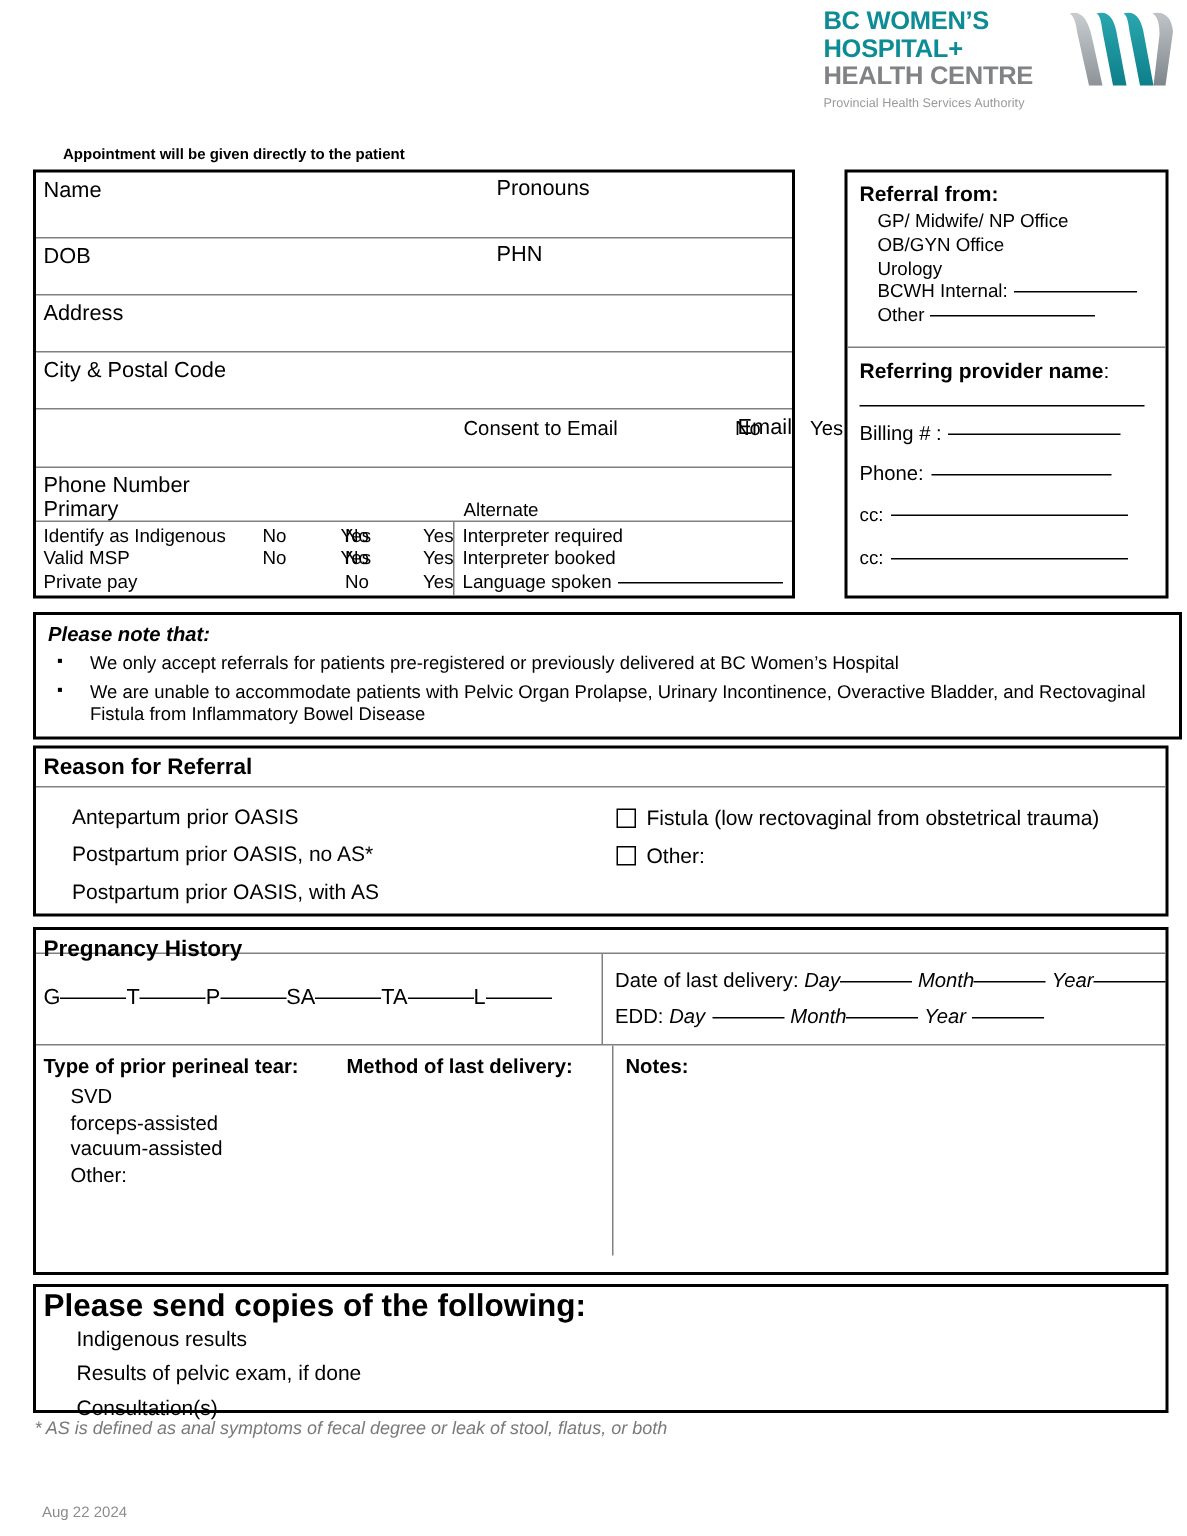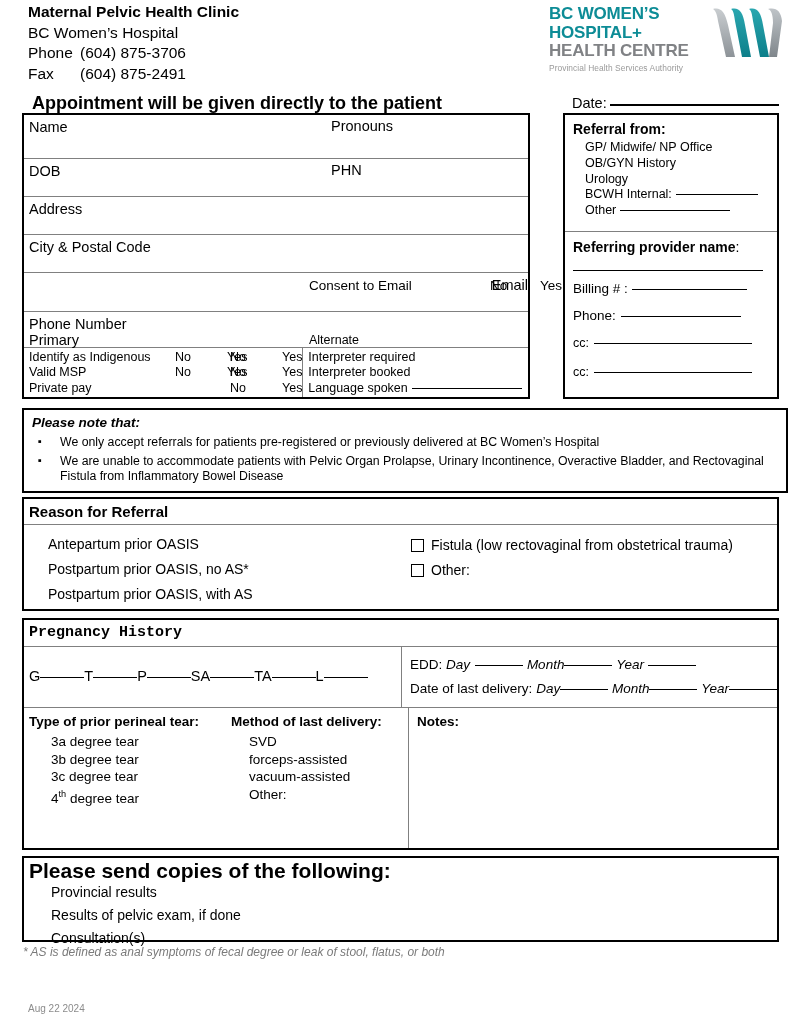--- a/index.html
+++ b/index.html
@@ -80,25 +80,25 @@
     position: absolute;
     left: 178px;
     top: 0px;
     width: 72px;
     height: 56px;
   }
 
   
   .appt-line {
     position: absolute;
-    left: 32px;
+    left: 42px;
     top: 95px;
     width: 540px;
     font-weight: bold;
-    font-size: 18px;
+    font-size: 10px;
     line-height: 17px;
   }
   .date-line {
     position: absolute;
     left: 572px;
     top: 95px;
     width: 207px;
     font-size: 14.5px;
     line-height: 17px;
     display: flex;
@@ -303,26 +303,25 @@
     border: 1.3px solid #000;
     margin-right: 7px;
     flex: 0 0 auto;
   }
 
   
   #preg-block { left: 22px; top: 618px; width: 757px; height: 232px; }
   .preg-head {
     box-sizing: border-box;
     border-bottom: 1px solid #808080;
-    height: 27px;
+    height: 16px;
     padding: 3px 0 0 5px;
     font-weight: bold;
     font-size: 15px;
     line-height: 19px;
-    font-family: Liberation Mono, monospace;
   }
   .preg-mid {
     box-sizing: border-box;
     border-bottom: 1px solid #808080;
     height: 61px;
     display: flex;
   }
   .preg-mid-left {
     box-sizing: border-box;
     width: 385px;
@@ -416,26 +415,20 @@
     font-size: 10px;
     line-height: 15px;
     color: #8c8c8c;
   }
 </style>
 </head>
 <body>
 
 <div class="page">
 
-  <div class="header">
-    <div class="hdr-title">Maternal Pelvic Health Clinic</div>
-    <div class="hdr-line">BC Women’s Hospital</div>
-    <div class="hdr-line"><span class="hdr-lbl">Phone</span><span>(604) 875-3706</span></div>
-    <div class="hdr-line"><span class="hdr-lbl">Fax</span><span>(604) 875-2491</span></div>
-  </div>
 
   <div class="logo">
     <div class="logo-text">
       <div class="logo-l1" style="color:#0d8c96">BC WOMEN’S</div>
       <div class="logo-l2" style="color:#0d8c96">HOSPITAL+</div>
       <div class="logo-l3" style="color:#808285">HEALTH CENTRE</div>
       <div class="logo-sub" style="color:#9a9a9a">Provincial Health Services Authority</div>
     </div>
     <svg class="logo-mark" viewBox="0 0 72 56">
       <defs>
@@ -453,24 +446,20 @@
         </linearGradient>
       </defs>
       <path d="M2 4 C 9 2, 14 6, 17 20 L 24 52 L 15 52 L 7 16 C 6 8, 4 5, 2 4 Z" fill="url(#gA)"></path>
       <path d="M20 4 C 28 2, 32 7, 34 20 L 40 52 L 31 52 L 24 16 C 23 8, 22 5, 20 4 Z" fill="url(#gB)"></path>
       <path d="M38 4 C 46 2, 50 7, 52 20 L 58 52 L 49 52 L 42 16 C 41 8, 40 5, 38 4 Z" fill="url(#gB)"></path>
       <path d="M57 4 C 65 2, 70 6, 71 16 L 66 52 L 58 52 L 62 18 C 62 9, 60 5, 57 4 Z" fill="url(#gC)"></path>
     </svg>
   </div>
 
   <div class="appt-line">Appointment will be given directly to the patient</div>
-  <div class="date-line">
-    <span>Date:</span>
-    <span class="date-rule"></span>
-  </div>
 
   <div class="block" id="demo-table">
 
     <div class="thinrow r-name">
       <span class="cell-label">Name</span>
       <span class="sub-at" style="left:307px; top:3px;">Pronouns</span>
     </div>
 
     <div class="thinrow r-dob">
       <span class="cell-label">DOB</span>
@@ -535,21 +524,21 @@
         </div>
       </div>
     </div>
   </div>
 
   <div class="block" id="ref-block">
     <div class="ref-top">
       <div class="ref-title">Referral from:</div>
       <div class="ref-items">
         <div class="ref-item">GP/ Midwife/ NP Office</div>
-        <div class="ref-item">OB/GYN History</div>
+        <div class="ref-item">OB/GYN Office</div>
         <div class="ref-item">Urology</div>
         <div class="ref-item"><span>BCWH Internal:</span><span class="ul-inline" style="width:82px; margin-left:4px;"></span></div>
         <div class="ref-item"><span>Other</span><span class="ul-inline" style="width:110px; margin-left:4px;"></span></div>
       </div>
     </div>
     <div class="ref-bottom">
       <div class="prov-title"><span>Referring provider name</span><span style="font-weight:normal">:</span></div>
       <span class="prov-rule"></span>
       <div class="prov-line"><span>Billing # :</span><span class="ul-inline" style="width:115px; margin-left:4px;"></span></div>
       <div class="prov-line"><span>Phone:</span><span class="ul-inline" style="width:120px; margin-left:5px;"></span></div>
@@ -586,55 +575,49 @@
       </div>
     </div>
   </div>
 
   <div class="block" id="preg-block">
     <div class="preg-head">Pregnancy History</div>
 
     <div class="preg-mid">
       <div class="preg-mid-left"><span>G</span><span class="ul-s" style="width:44px"></span><span>T</span><span class="ul-s" style="width:44px"></span><span>P</span><span class="ul-s" style="width:44px"></span><span>SA</span><span class="ul-s" style="width:44px"></span><span>TA</span><span class="ul-s" style="width:44px"></span><span>L</span><span class="ul-s" style="width:44px"></span></div>
       <div class="preg-mid-right">
+        <div class="edd-line"><span>Date of last delivery:</span>&nbsp;<span class="it">Day</span><span class="ul-s" style="width:48px;"></span>&nbsp;<span class="it">Month</span><span class="ul-s" style="width:48px;"></span>&nbsp;<span class="it">Year</span><span class="ul-s" style="width:48px;"></span></div>
         <div class="edd-line"><span>EDD:</span>&nbsp;<span class="it">Day</span><span class="ul-s" style="width:48px; margin-left:5px;"></span>&nbsp;<span class="it">Month</span><span class="ul-s" style="width:48px;"></span>&nbsp;<span class="it">Year</span><span class="ul-s" style="width:48px; margin-left:4px;"></span></div>
-        <div class="edd-line"><span>Date of last delivery:</span>&nbsp;<span class="it">Day</span><span class="ul-s" style="width:48px;"></span>&nbsp;<span class="it">Month</span><span class="ul-s" style="width:48px;"></span>&nbsp;<span class="it">Year</span><span class="ul-s" style="width:48px;"></span></div>
       </div>
     </div>
 
     <div class="preg-low">
       <div class="preg-low-left">
         <div class="tear-head">
           <span class="c1">Type of prior perineal tear:</span>
           <span>Method of last delivery:</span>
         </div>
         <div class="tear-body">
-          <div class="c1">
-            <div class="tear-item">3a degree tear</div>
-            <div class="tear-item">3b degree tear</div>
-            <div class="tear-item">3c degree tear</div>
-            <div class="tear-item"><span>4</span><sup>th</sup><span> degree tear</span></div>
-          </div>
           <div class="c2">
             <div class="tear-item">SVD</div>
             <div class="tear-item">forceps-assisted</div>
             <div class="tear-item">vacuum-assisted</div>
             <div class="tear-item">Other:</div>
           </div>
         </div>
       </div>
       <div class="preg-low-right">
         <div class="notes-title">Notes:</div>
       </div>
     </div>
   </div>
 
   <div class="block" id="copies-block">
     <div class="copies-title">Please send copies of the following:</div>
-    <div class="copies-item">Provincial results</div>
+    <div class="copies-item">Indigenous results</div>
     <div class="copies-item">Results of pelvic exam, if done</div>
     <div class="copies-item">Consultation(s)</div>
   </div>
 
   <div class="footnote">* AS is defined as anal symptoms of fecal degree or leak of stool, flatus, or both</div>
   <div class="docdate">Aug 22 2024</div>
 
 </div>
 
 </body></html>

